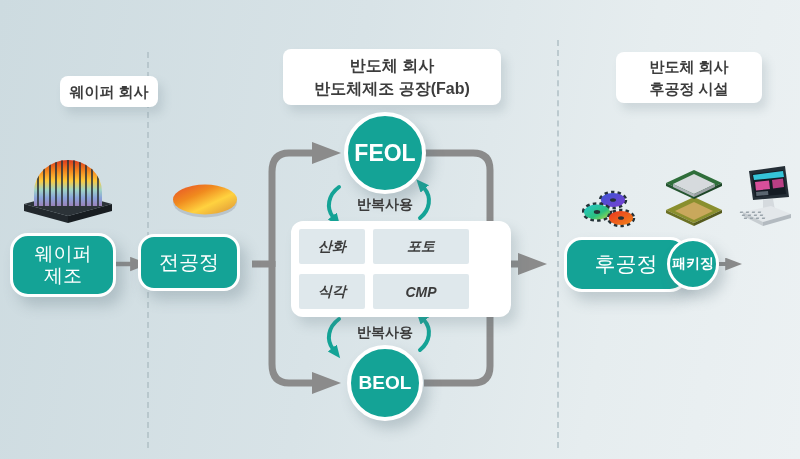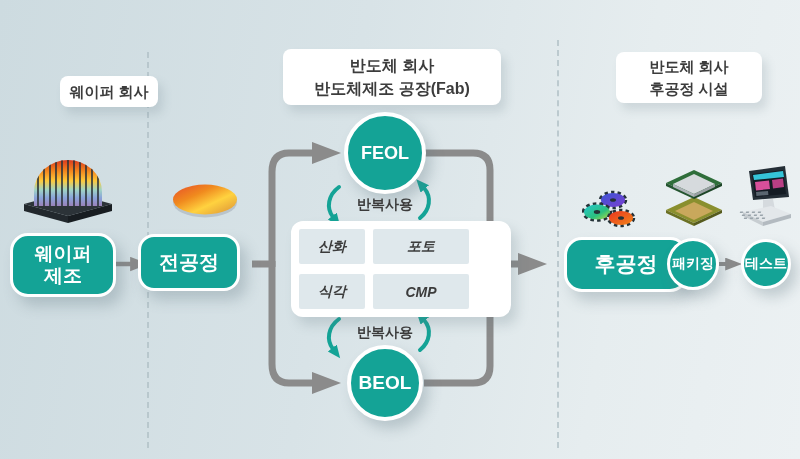--- a/index.html
+++ b/index.html
@@ -9,21 +9,21 @@
     font-family:"Liberation Sans", sans-serif;
   }
   .dashline{position:absolute;width:0;border-left:2px dashed #b0c0c6;opacity:.75;}
   .hdr{
     position:absolute;background:#fff;border-radius:8px;color:#3c3c3c;font-weight:bold;
     display:flex;flex-direction:column;align-items:center;justify-content:center;text-align:center;
     box-shadow:5px 7px 10px rgba(96,118,128,.18);line-height:1.45;
   }
   .node{
     position:absolute;background:#14a396;border:3px solid #fff;border-radius:18px;box-sizing:border-box;
-    color:#fff;font-weight:bold;display:flex;flex-direction:column;align-items:center;justify-content:center;
+    color:#fff;font-weight:normal;display:flex;flex-direction:column;align-items:center;justify-content:center;
     text-align:center;box-shadow:7px 9px 14px rgba(96,118,128,.30);line-height:1.18;
   }
   .circle{
     position:absolute;background:#14a396;border-radius:50%;box-sizing:border-box;border:4px solid #fff;
     color:#fff;font-weight:bold;display:flex;align-items:center;justify-content:center;
     box-shadow:6px 8px 13px rgba(96,118,128,.30);
   }
   .repeat-label{
     position:absolute;width:80px;text-align:center;font-size:14px;font-weight:bold;color:#3b3b3b;
   }
@@ -139,21 +139,21 @@
       </linearGradient>
     </defs>
     <ellipse cx="35" cy="21.5" rx="32" ry="15" fill="#b9c4cc"></ellipse>
     <ellipse cx="35" cy="18.5" rx="32" ry="15" fill="url(#discGrad)"></ellipse>
   </svg>
 
   <div class="node" style="left:138px;top:234px;width:102px;height:57px;font-size:20px;border-radius:16px;z-index:2;">
     <span>전공정</span>
   </div>
 
-  <div class="circle" style="left:344px;top:112px;width:82px;height:82px;font-size:18px;z-index:2;">
+  <div class="circle" style="left:344px;top:112px;width:82px;height:82px;font-size:23px;z-index:2;">
     <span>FEOL</span>
   </div>
 
   <div class="repeat-label" style="left:345px;top:196px;z-index:2;">반복사용</div>
 
   <div class="process-box" style="z-index:2;">
     <div class="step">산화</div>
     <div class="step">포토</div>
     <div class="step">식각</div>
     <div class="step">CMP</div>
@@ -244,17 +244,14 @@
   </svg>
 
   <div class="node" style="left:564px;top:237px;width:124px;height:55px;font-size:21px;z-index:2;">
     <span>후공정</span>
   </div>
 
   <div class="circle" style="left:667px;top:238px;width:52px;height:52px;font-size:14px;border-width:3px;z-index:2;">
     <span>패키징</span>
   </div>
 
-  <div class="circle" style="left:741px;top:239px;width:50px;height:50px;font-size:14px;border-width:3px;z-index:2;">
-    <span>테스트</span>
-  </div>
 
 </div>
 
 </body></html>

